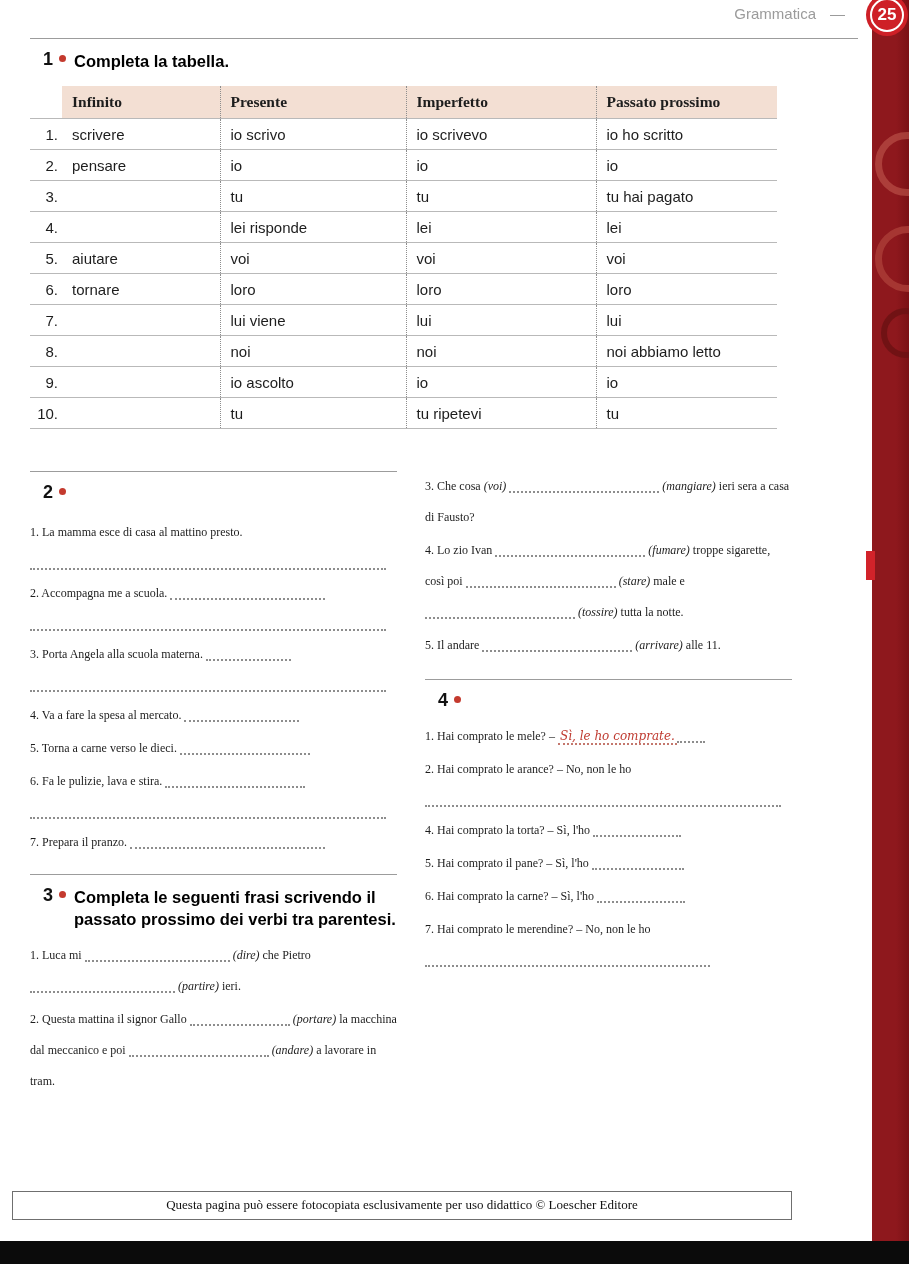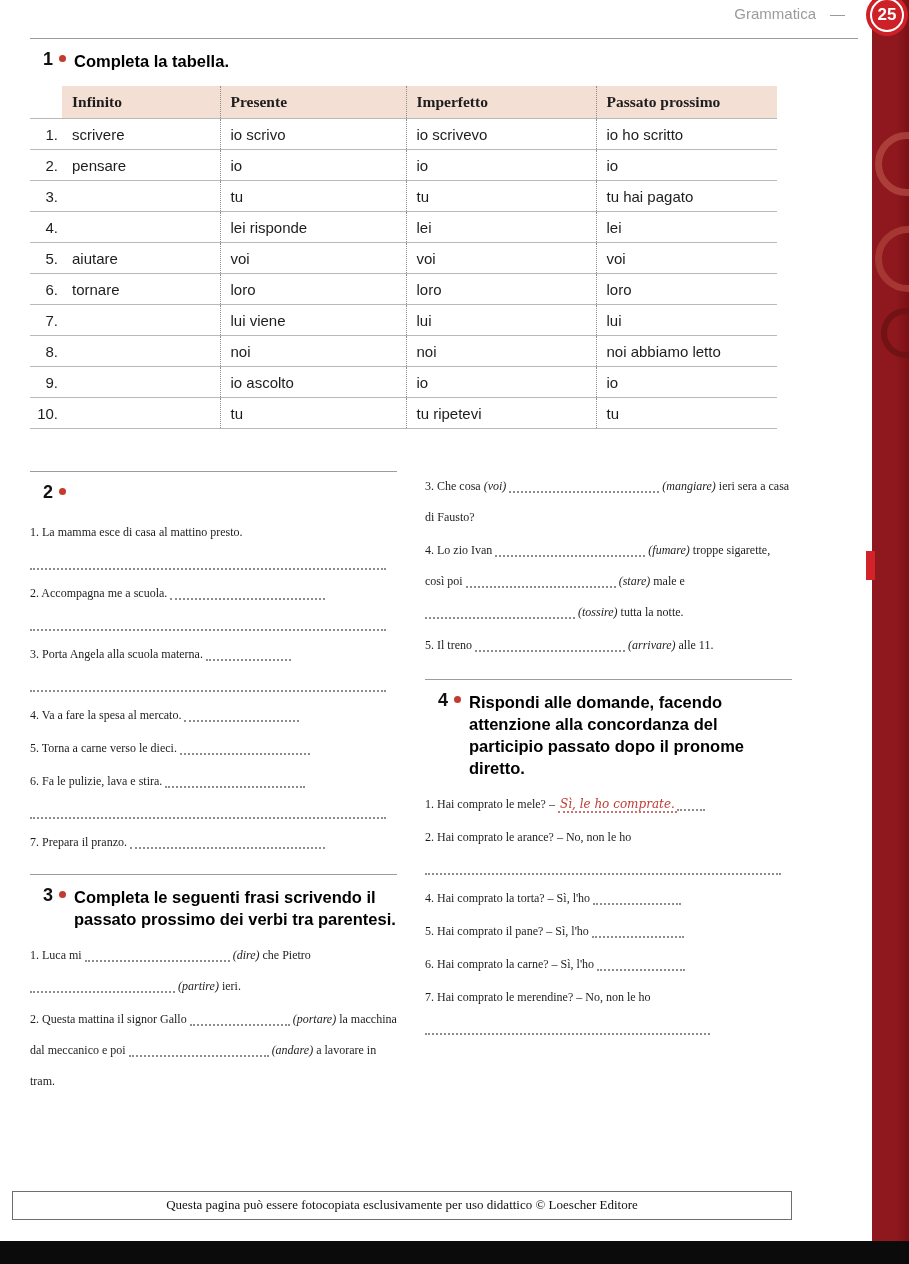--- a/index.html
+++ b/index.html
@@ -196,27 +196,26 @@
       <div style="margin-top:10px;">
           <div class="ex-item"><span class="inum">1. </span><span>Luca mi </span><span class="blank" style="width: 145px;"></span><span> </span><span class="verb">(dire)</span><span> che Pietro </span><span class="blank" style="width: 145px;"></span><span> </span><span class="verb">(partire)</span><span> ieri.</span></div>
           <div class="ex-item"><span class="inum">2. </span><span>Questa mattina il signor Gallo </span><span class="blank" style="width: 100px;"></span><span> </span><span class="verb">(portare)</span><span> la macchina dal meccanico e poi </span><span class="blank" style="width: 140px;"></span><span> </span><span class="verb">(andare)</span><span> a lavorare in tram.</span></div>
         </div>
     </div>
 
     <div class="col">
       <div>
           <div class="ex-item"><span class="inum">3. </span><span>Che cosa </span><span class="verb">(voi)</span><span> </span><span class="blank" style="width: 150px;"></span><span> </span><span class="verb">(mangiare)</span><span> ieri sera a casa di Fausto?</span></div>
           <div class="ex-item"><span class="inum">4. </span><span>Lo zio Ivan </span><span class="blank" style="width: 150px;"></span><span> </span><span class="verb">(fumare)</span><span> troppe sigarette, così poi </span><span class="blank" style="width: 150px;"></span><span> </span><span class="verb">(stare)</span><span> male e </span><span class="blank" style="width: 150px;"></span><span> </span><span class="verb">(tossire)</span><span> tutta la notte.</span></div>
-          <div class="ex-item"><span class="inum">5. </span><span>Il treno </span><span class="blank" style="width: 150px;"></span><span> </span><span class="verb">(arrivare)</span><span> alle 11.</span></div>
+          <div class="ex-item"><span class="inum">5. </span><span>Il andare </span><span class="blank" style="width: 150px;"></span><span> </span><span class="verb">(arrivare)</span><span> alle 11.</span></div>
         </div>
 
       <div class="col-rule" style="margin-top:18px;"></div>
       <div class="ex-head">
         <span class="ex-num"><span>4</span><span class="bullet"></span></span>
-        <span class="ex-title">Rispondi alle domande, facendo attenzione alla concordanza del participio passato dopo il pronome diretto.</span>
       </div>
       <div style="margin-top:0;">
           <div class="ex-item"><span class="inum">1. </span><span>Hai comprato le mele? – </span><span class="answer">Sì, le ho comprate.</span><span class="blank" style="width: 28px;"></span></div>
           <div class="ex-item"><span class="inum">2. </span><span>Hai comprato le arance? – No, non le ho</span><div class="blank-line"></div></div>
           <div class="ex-item"><span class="inum">4. </span><span>Hai comprato la torta? – Sì, l'ho </span><span class="blank" style="width: 88px;"></span></div>
           <div class="ex-item"><span class="inum">5. </span><span>Hai comprato il pane? – Sì, l'ho </span><span class="blank" style="width: 92px;"></span></div>
           <div class="ex-item"><span class="inum">6. </span><span>Hai comprato la carne? – Sì, l'ho </span><span class="blank" style="width: 88px;"></span></div>
           <div class="ex-item"><span class="inum">7. </span><span>Hai comprato le merendine? – No, non le ho </span><span class="blank" style="width: 285px;"></span></div>
         </div>
     </div>

